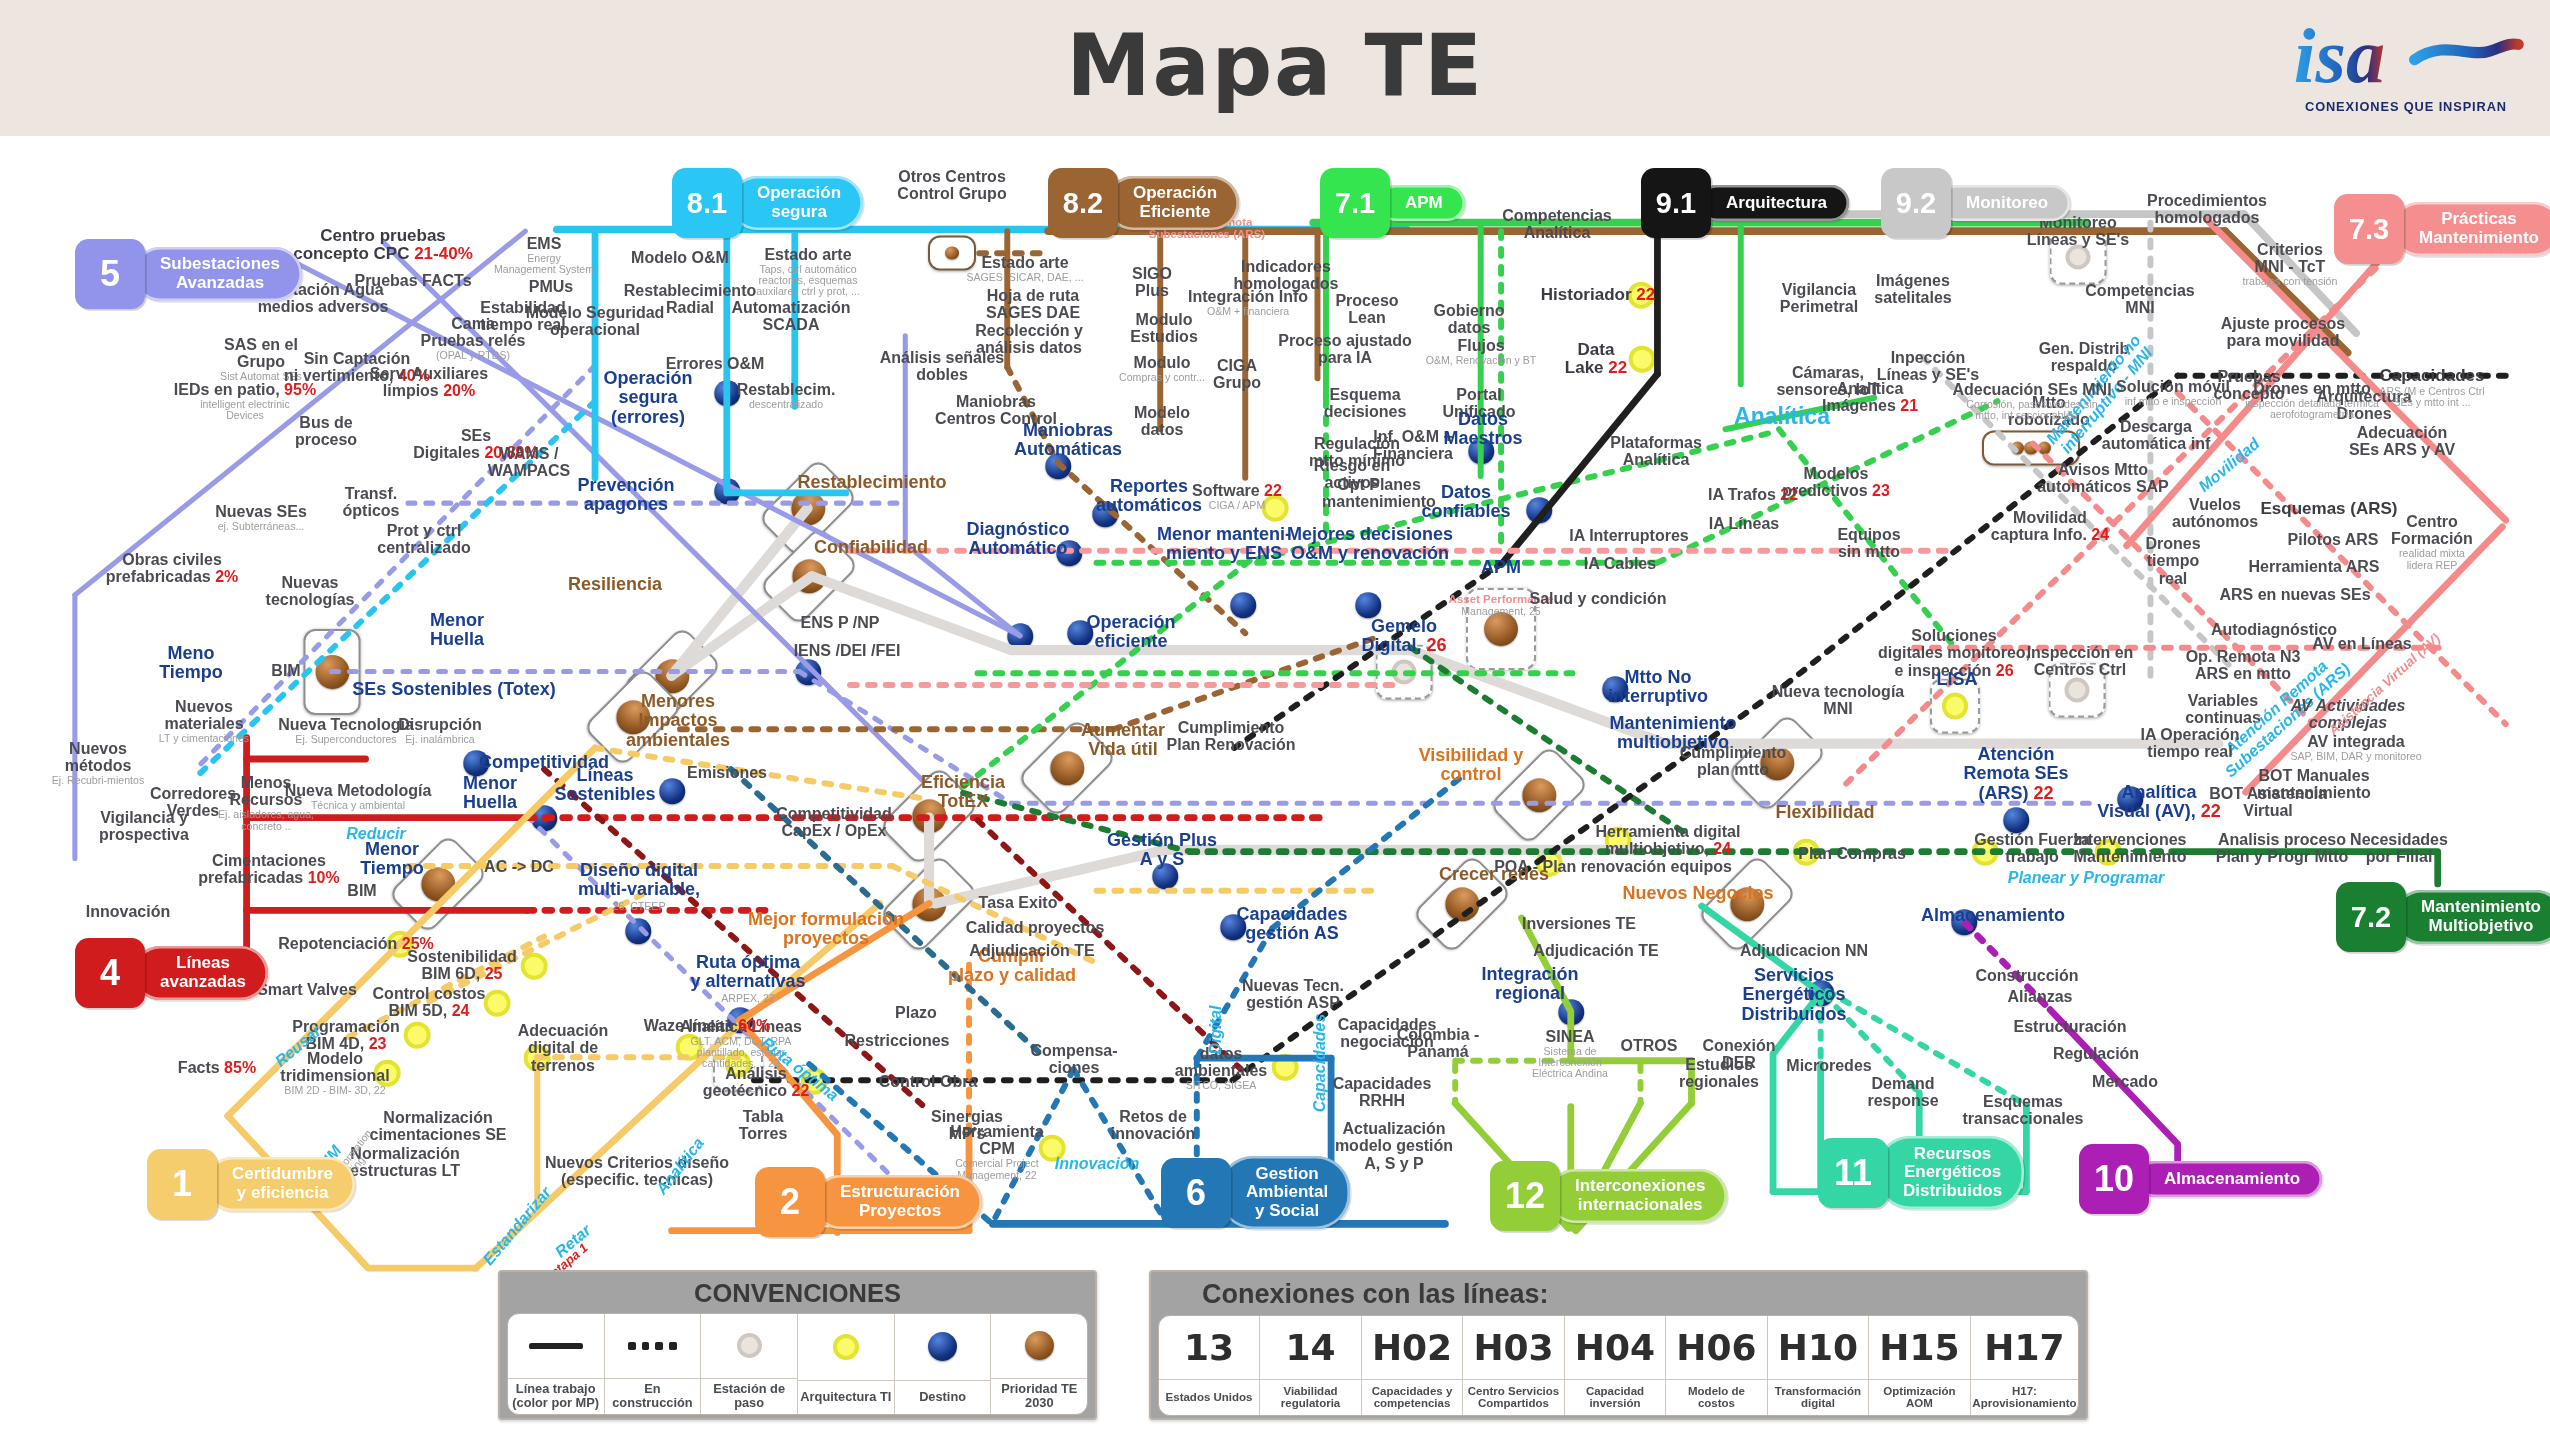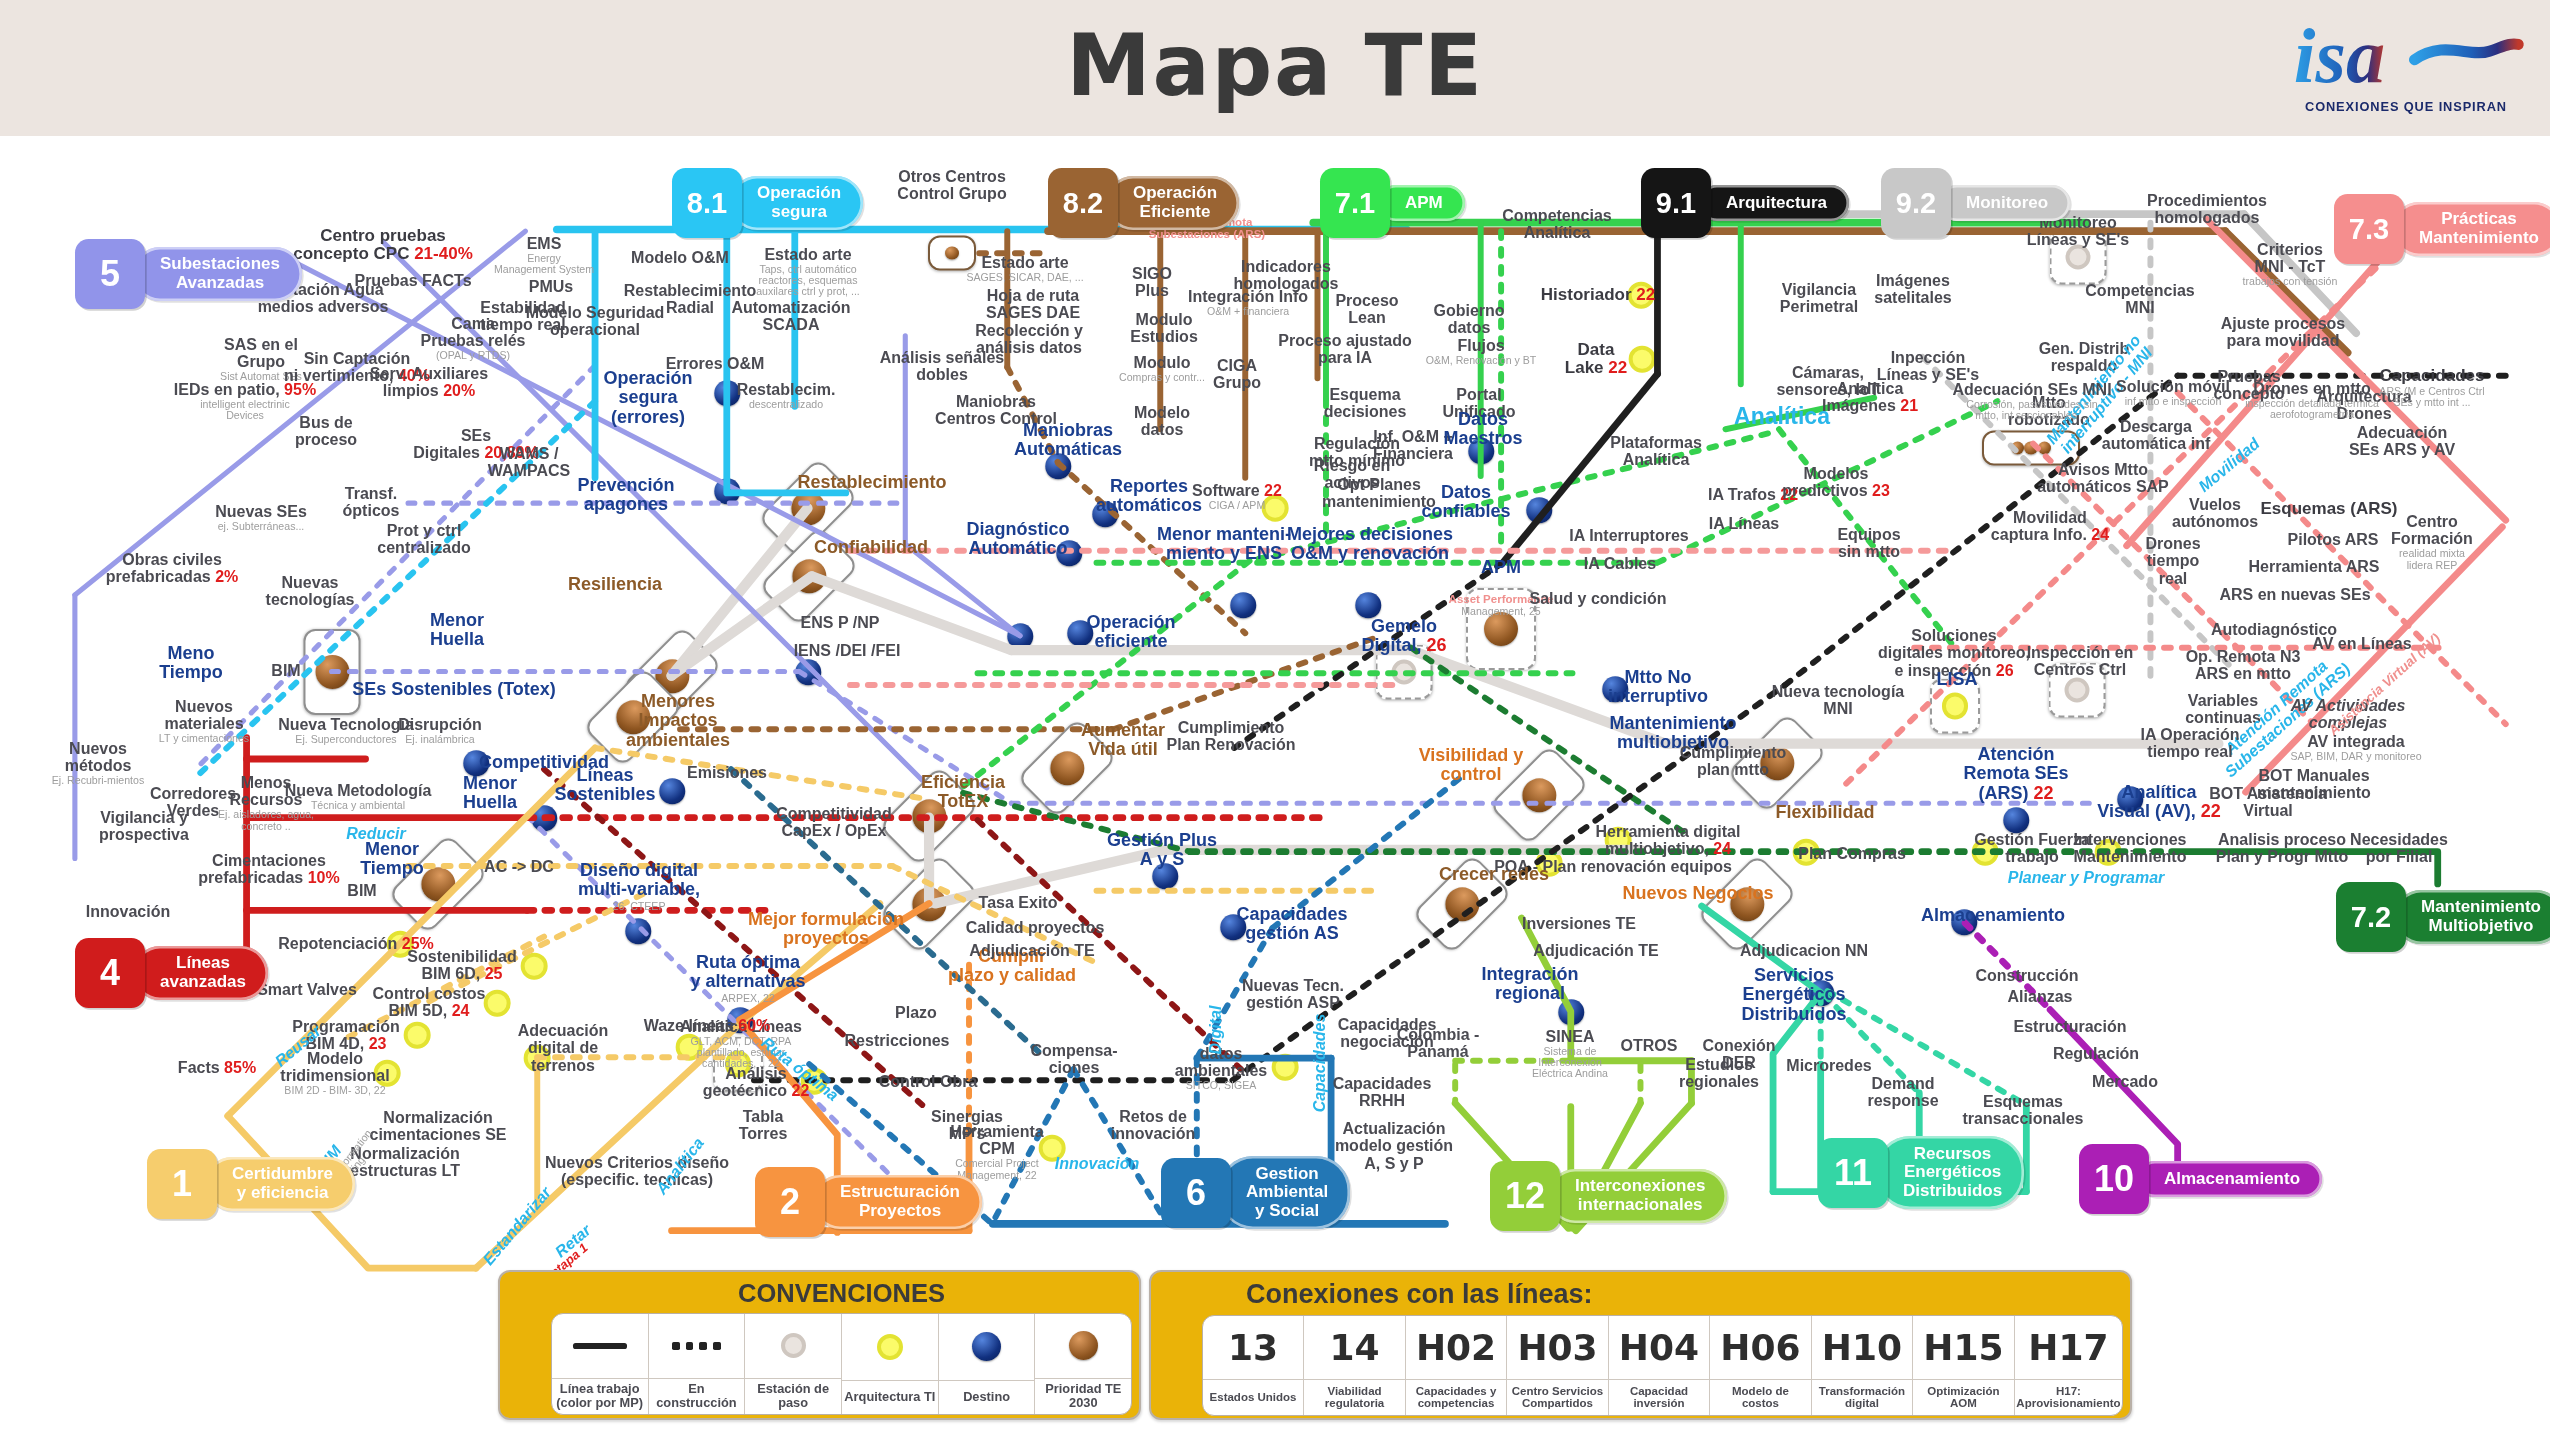--- a/index.html
+++ b/index.html
@@ -26,21 +26,21 @@
   .c-redsmall{font-size:12.8px;color:#e01d1d;font-weight:800;font-style:italic;}
   .sphere-navy{width:25.5px;height:25.5px;border-radius:50%;background:radial-gradient(circle at 35% 28%,#5585de,#11307f 62%,#081d52);box-shadow:0 0.9px 1.7px rgba(0,0,0,.35);}
   .sphere-bronze{width:31px;height:31px;border-radius:50%;background:radial-gradient(circle at 35% 28%,#dc9a5e,#8e5520 62%,#5c350f);box-shadow:0 0.9px 1.7px rgba(0,0,0,.35);}
   .ring-yellow{width:18.7px;height:18.7px;border-radius:50%;background:#fbfb6a;border:4.3px solid #e3e332;box-shadow:0 0 0 1.7px #fff;}
   .ring-gray{width:17px;height:17px;border-radius:50%;background:#eae4df;border:4.3px solid #cfc7c0;box-shadow:0 0 0 1.7px #fff;}
   .ibox{background:#fff;border:2.6px solid #8f8f8f;border-radius:12px;display:flex;align-items:center;justify-content:center;box-shadow:0 0.9px 2.6px rgba(0,0,0,.25);}
   .ibox.dashed{border-style:dashed;border-color:#9a9a9a;}
   .badge{position:absolute;z-index:8;display:flex;align-items:center;}
   .badge .chip{width:70px;height:70px;border-radius:13.6px;display:flex;align-items:center;justify-content:center;color:#fff;font-weight:800;font-size:36px;box-shadow:1.7px 1.7px 0 rgba(0,0,0,.18);z-index:2;}
   .badge .pill{margin-left:-12px;border-radius: 34px;padding:8.5px 22px 8.5px 27px;color:#fff;font-weight:800;font-size:17px;line-height:1.1;text-align:center;white-space:pre-line;box-shadow:inset 0 0 0 2.6px rgba(255,255,255,.55),1.7px 1.7px 0 rgba(0,0,0,.12);}
-  .panel{position:absolute;z-index:9;background:#eab308;border:2.6px solid #b9b0a7;border-radius:12px;box-shadow:0.9px 1.7px 2.6px rgba(0,0,0,.15);padding-left:44px;}
+  .panel{position:absolute;z-index:9;background:#a3a3a3;border:2.6px solid #b9b0a7;border-radius:4px;box-shadow:0.9px 1.7px 2.6px rgba(0,0,0,.15);}
   .panel .ptitle{text-align:center;font-weight:800;color:#3a3a3a;padding:6.8px 20.4px 5.1px;}
   .panel .prow{display:flex;background:#fff;border:1.7px solid #b9b0a7;border-radius:12px;margin:0 6.8px 6.8px;overflow:hidden;}
   .pcell{flex:1;display:flex;flex-direction:column;align-items:stretch;border-right:1.7px solid #cfc8c0;}
   .pcell:last-child{border-right:none;}
   .pcell .symz{height:66px;display:flex;align-items:center;justify-content:center;border-bottom:1.7px solid #cfc8c0;}
   .pcell .lblz{flex:1;display:flex;align-items:center;justify-content:center;text-align:center;font-size:12.8px;color:#4b4b52;font-weight:600;line-height:1.1;padding:3.4px 1.7px;white-space:pre-line;}
   .pcell .codez{height:63px;display:flex;align-items:center;justify-content:center;font-weight:900;font-size:36px;color:#2e2e2e;border-bottom:1.7px solid #cfc8c0;font-family:"DejaVu Sans",sans-serif;}
   .sym-line{width:54px;height:6px;background:#222;border-radius:2.6px;}
   .sym-dots{display:flex;gap:6px;}
   .sym-dots i{width:7.7px;height:7.7px;background:#222;border-radius:1.7px;}

